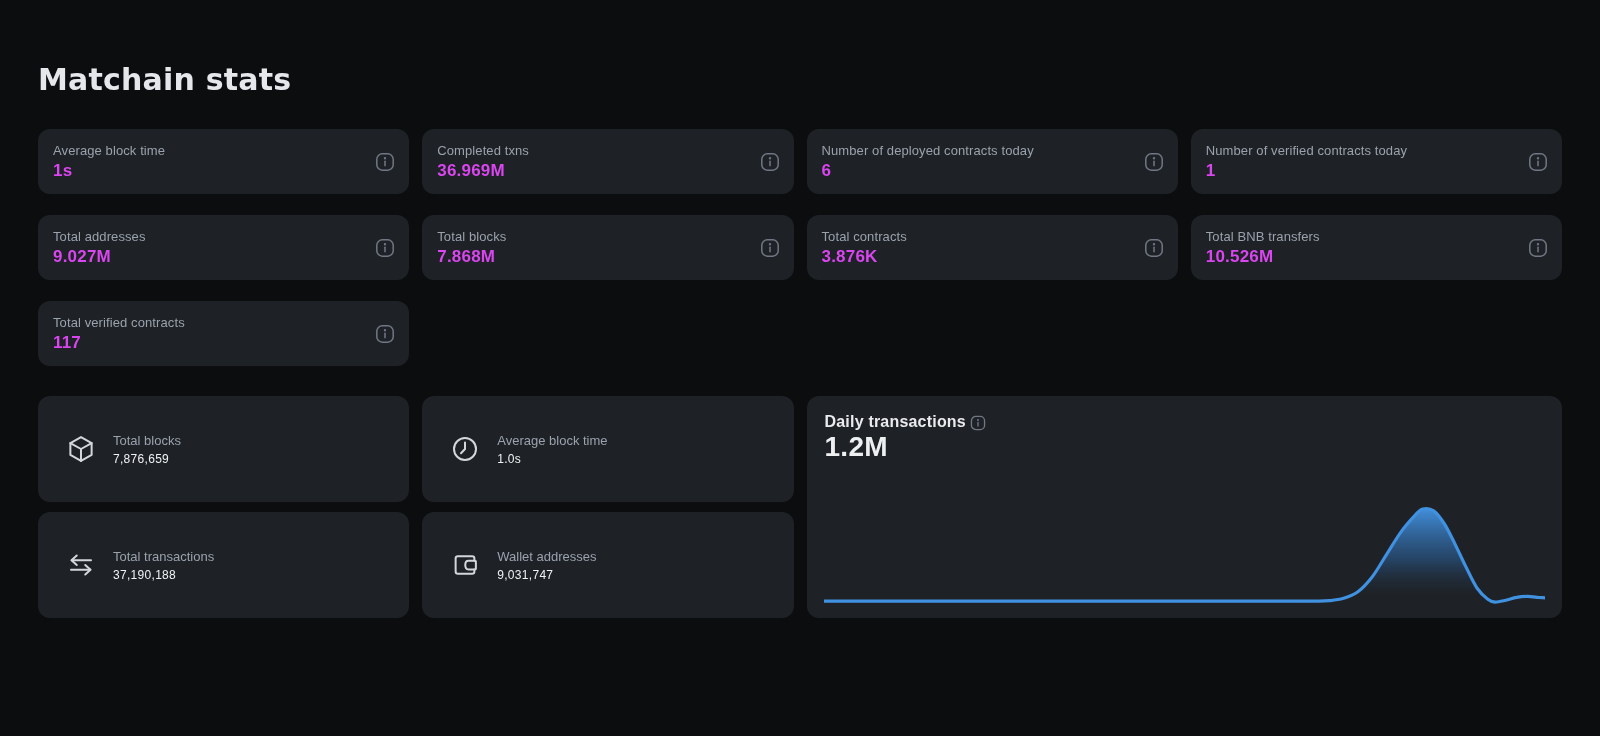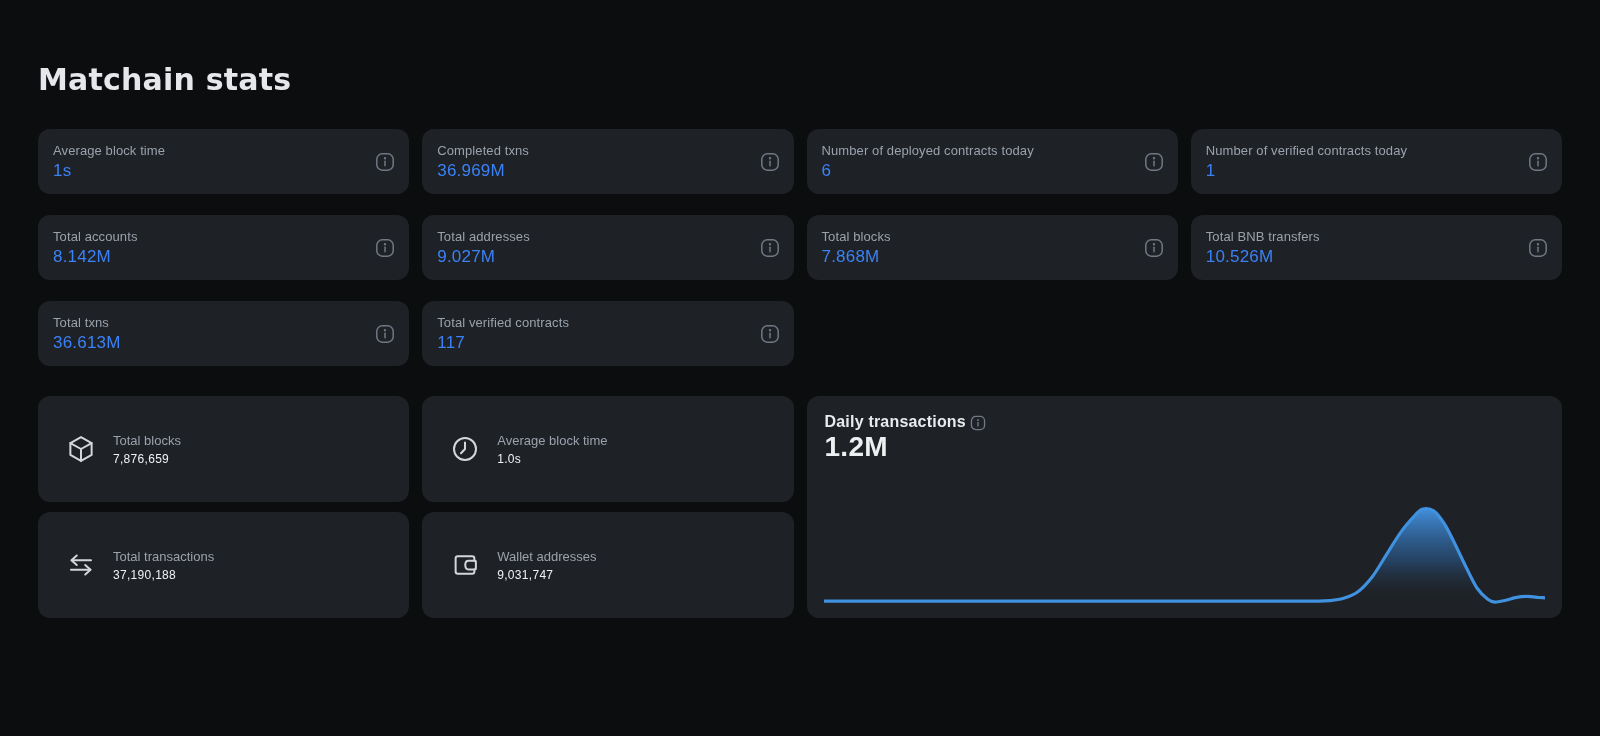--- a/index.html
+++ b/index.html
@@ -27,21 +27,21 @@
     background: #1e2125;
     border-radius: 12px;
     height: 65px;
     padding: 10px 14px 10px 15px;
     display: flex;
     align-items: center;
     justify-content: space-between;
   }
   .stat-text { display: flex; flex-direction: column; gap: 3px; }
   .stat-label { font-size: 13px; color: #9aa2ad; letter-spacing: 0.1px; }
-  .stat-value { font-size: 17px; font-weight: 400; color: #3b82f6; letter-spacing: 0.2px; }
+  .stat-value { font-size: 17px; font-weight: 700; color: #d946ef; letter-spacing: 0.2px; }
   .info-icon { flex: 0 0 auto; display: inline-flex; color: #707885; }
   .info-icon svg { display: block; }
 
   .bottom-grid {
     display: grid;
     grid-template-columns: repeat(4, 1fr);
     grid-auto-rows: 106px;
     gap: 10px 13px;
     margin-top: 30px;
   }
@@ -133,33 +133,20 @@
       <span class="info-icon">
           <svg width="20" height="20" viewBox="0 0 20 20" fill="none" stroke="currentColor" stroke-width="1.5">
             <rect x="1.8" y="1.8" width="16.4" height="16.4" rx="5.5"></rect>
             <line x1="10" y1="9.3" x2="10" y2="13.8" stroke-linecap="round"></line>
             <circle cx="10" cy="6.2" r="0.5" fill="currentColor" stroke-width="1.4"></circle>
           </svg>
         </span>
     </div>
     <div class="stat-card">
       <div class="stat-text">
-        <span class="stat-label">Total accounts</span>
-        <span class="stat-value">8.142M</span>
-      </div>
-      <span class="info-icon">
-          <svg width="20" height="20" viewBox="0 0 20 20" fill="none" stroke="currentColor" stroke-width="1.5">
-            <rect x="1.8" y="1.8" width="16.4" height="16.4" rx="5.5"></rect>
-            <line x1="10" y1="9.3" x2="10" y2="13.8" stroke-linecap="round"></line>
-            <circle cx="10" cy="6.2" r="0.5" fill="currentColor" stroke-width="1.4"></circle>
-          </svg>
-        </span>
-    </div>
-    <div class="stat-card">
-      <div class="stat-text">
         <span class="stat-label">Total addresses</span>
         <span class="stat-value">9.027M</span>
       </div>
       <span class="info-icon">
           <svg width="20" height="20" viewBox="0 0 20 20" fill="none" stroke="currentColor" stroke-width="1.5">
             <rect x="1.8" y="1.8" width="16.4" height="16.4" rx="5.5"></rect>
             <line x1="10" y1="9.3" x2="10" y2="13.8" stroke-linecap="round"></line>
             <circle cx="10" cy="6.2" r="0.5" fill="currentColor" stroke-width="1.4"></circle>
           </svg>
         </span>
@@ -172,35 +159,35 @@
       <span class="info-icon">
           <svg width="20" height="20" viewBox="0 0 20 20" fill="none" stroke="currentColor" stroke-width="1.5">
             <rect x="1.8" y="1.8" width="16.4" height="16.4" rx="5.5"></rect>
             <line x1="10" y1="9.3" x2="10" y2="13.8" stroke-linecap="round"></line>
             <circle cx="10" cy="6.2" r="0.5" fill="currentColor" stroke-width="1.4"></circle>
           </svg>
         </span>
     </div>
     <div class="stat-card">
       <div class="stat-text">
+        <span class="stat-label">Total contracts</span>
+        <span class="stat-value">3.876K</span>
+      </div>
+      <span class="info-icon">
+          <svg width="20" height="20" viewBox="0 0 20 20" fill="none" stroke="currentColor" stroke-width="1.5">
+            <rect x="1.8" y="1.8" width="16.4" height="16.4" rx="5.5"></rect>
+            <line x1="10" y1="9.3" x2="10" y2="13.8" stroke-linecap="round"></line>
+            <circle cx="10" cy="6.2" r="0.5" fill="currentColor" stroke-width="1.4"></circle>
+          </svg>
+        </span>
+    </div>
+    <div class="stat-card">
+      <div class="stat-text">
         <span class="stat-label">Total BNB transfers</span>
         <span class="stat-value">10.526M</span>
-      </div>
-      <span class="info-icon">
-          <svg width="20" height="20" viewBox="0 0 20 20" fill="none" stroke="currentColor" stroke-width="1.5">
-            <rect x="1.8" y="1.8" width="16.4" height="16.4" rx="5.5"></rect>
-            <line x1="10" y1="9.3" x2="10" y2="13.8" stroke-linecap="round"></line>
-            <circle cx="10" cy="6.2" r="0.5" fill="currentColor" stroke-width="1.4"></circle>
-          </svg>
-        </span>
-    </div>
-    <div class="stat-card">
-      <div class="stat-text">
-        <span class="stat-label">Total txns</span>
-        <span class="stat-value">36.613M</span>
       </div>
       <span class="info-icon">
           <svg width="20" height="20" viewBox="0 0 20 20" fill="none" stroke="currentColor" stroke-width="1.5">
             <rect x="1.8" y="1.8" width="16.4" height="16.4" rx="5.5"></rect>
             <line x1="10" y1="9.3" x2="10" y2="13.8" stroke-linecap="round"></line>
             <circle cx="10" cy="6.2" r="0.5" fill="currentColor" stroke-width="1.4"></circle>
           </svg>
         </span>
     </div>
     <div class="stat-card">

